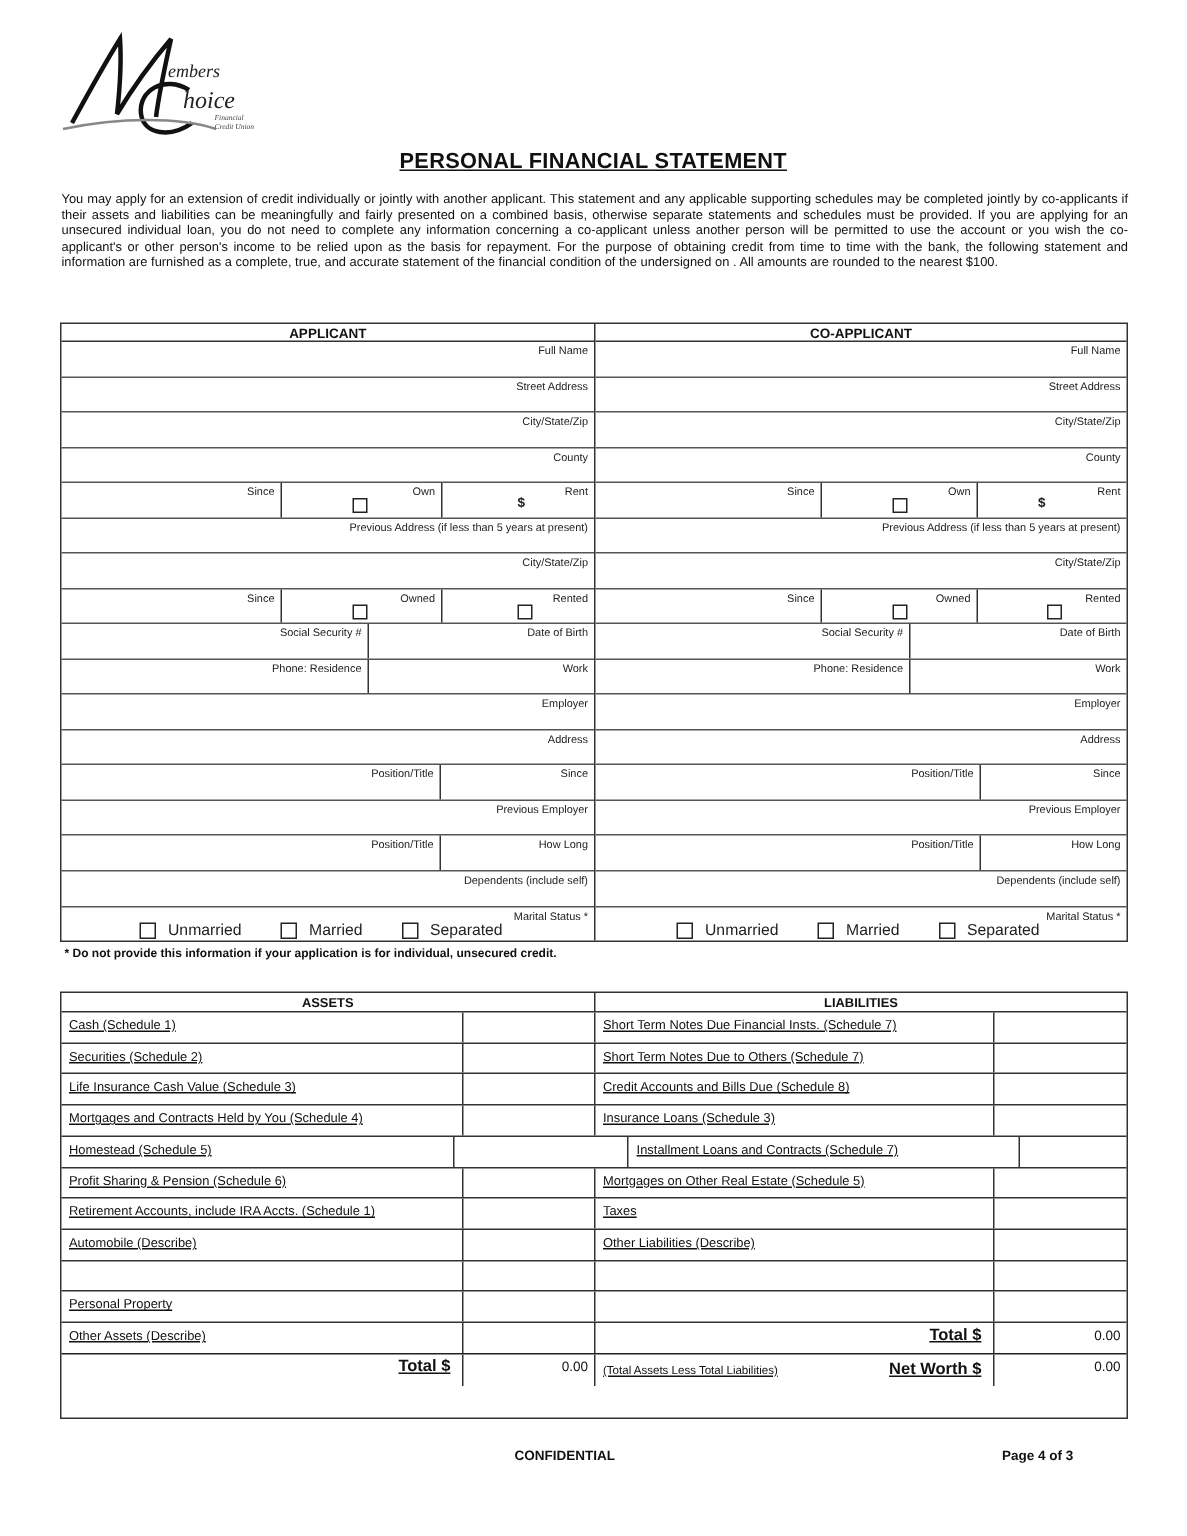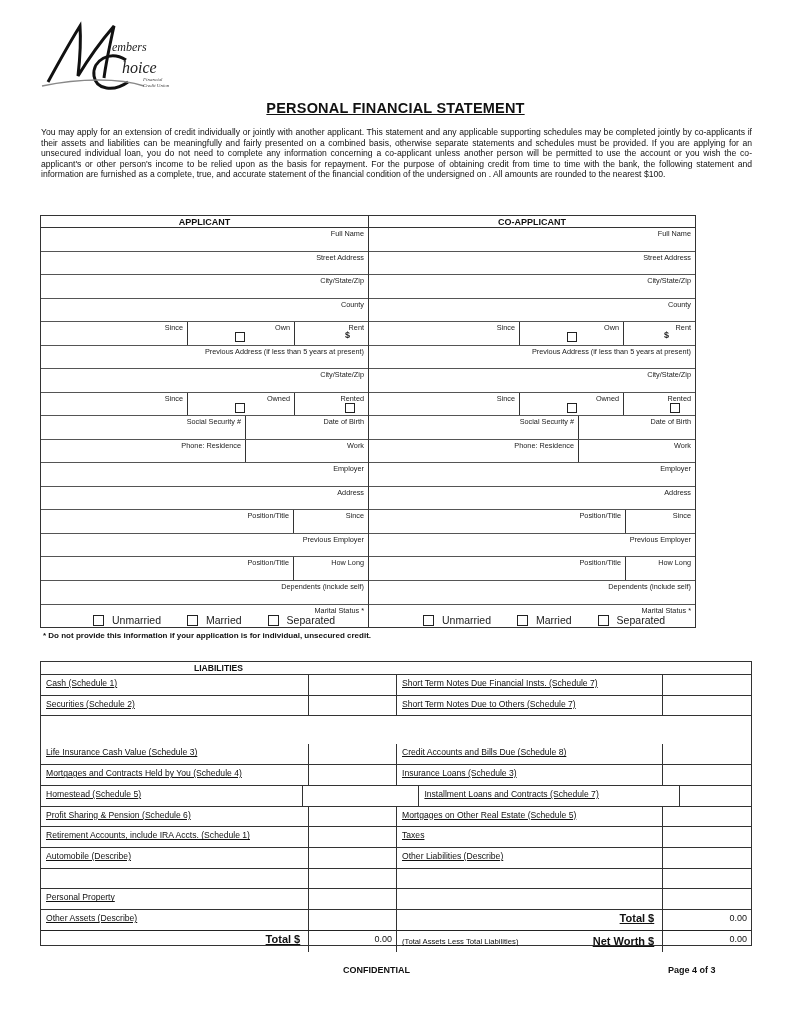--- a/index.html
+++ b/index.html
@@ -10,21 +10,21 @@
   .logo svg { width: 100%; height: 100%; }
   .logo .members { position: absolute; left: 72px; top: 20px; font-family: "Liberation Serif", serif; font-style: italic; font-size: 12px; color: #222; }
   .logo .choice { position: absolute; left: 82px; top: 39px; font-family: Liberation Serif, serif; font-style: italic; font-size: 16px; color: #222; }
   .logo .fcu { position: absolute; left: 103px; top: 57px; font-family: "Liberation Serif", serif; font-style: italic; font-size: 5px; line-height: 6px; color: #444; width: 30px; }
 
   .title { position: absolute; left: 0; width: 791px; top: 100px; text-align: center; font-weight: bold; font-size: 14.5px; text-decoration: underline; letter-spacing: 0.2px; }
 
   .intro { position: absolute; left: 41px; top: 127px; width: 711px; font-size: 8.6px; line-height: 10.5px; text-align: justify; color: #111; }
 
   
-  .app-wrap { position: absolute; top: 215px; left: 40px; width: 656px; height: 413px; display: flex; border: 1.3px solid #333; }
+  .app-wrap { position: absolute; top: 215px; left: 40px; width: 712px; height: 413px; display: flex; border: 1.3px solid #333; }
   .app-col { width: 50%; height: 100%; display: flex; flex-direction: column; }
   .app-col + .app-col { border-left: 1.3px solid #333; }
   .app-head { height: 12px; text-align: center; font-weight: bold; font-size: 9px; line-height: 12px; border-bottom: 1.2px solid #333; }
   .app-row { flex: 1; display: flex; border-bottom: 1px solid #555; position: relative; text-align: right; }
   .app-row:last-child { border-bottom: none; }
   .cell { position: relative; height: 100%; padding: 1px 4px; font-size: 7.3px; line-height: 9px; color: #222; }
   .cell + .cell { border-left: 1px solid #333; }
   .cb { position: absolute; width: 10px; height: 10px; border: 1.2px solid #222; background: #fff; }
   .dollar { position: absolute; font-weight: bold; font-size: 9px; }
   .marital-opts { position: absolute; left: 52px; top: 10px; display: flex; align-items: center; font-size: 10.5px; }
@@ -229,36 +229,37 @@
         </div>
       </div>
     </div>
   </div>
 </div>
 
 <div class="footnote">* Do not provide this information if your application is for individual, unsecured credit.</div>
 
 <div class="al-wrap">
   <div class="al-head">
+    <div>ASSETS</div>
     <div>LIABILITIES</div>
   </div>
   <div id="al-body">
       <div class="al-row" style="height: 20.7231px;">
         <div class="al-lab">Cash (Schedule 1)</div>
         <div class="al-val"></div>
         <div class="al-lab r">Short Term Notes Due Financial Insts. (Schedule 7)</div>
         <div class="al-val r"></div>
       </div>
       <div class="al-row" style="height: 20.7231px;">
         <div class="al-lab">Securities (Schedule 2)</div>
         <div class="al-val"></div>
         <div class="al-lab r">Short Term Notes Due to Others (Schedule 7)</div>
         <div class="al-val r"></div>
       </div>
-      <div class="al-row" style="height: 20.7231px; margin-top: 28px;">
+      <div class="al-row" style="height: 20.7231px;">
         <div class="al-lab">Life Insurance Cash Value (Schedule 3)</div>
         <div class="al-val"></div>
         <div class="al-lab r">Credit Accounts and Bills Due (Schedule 8)</div>
         <div class="al-val r"></div>
       </div>
       <div class="al-row" style="height: 20.7231px;">
         <div class="al-lab">Mortgages and Contracts Held by You (Schedule 4)</div>
         <div class="al-val"></div>
         <div class="al-lab r">Insurance Loans (Schedule 3)</div>
         <div class="al-val r"></div>

